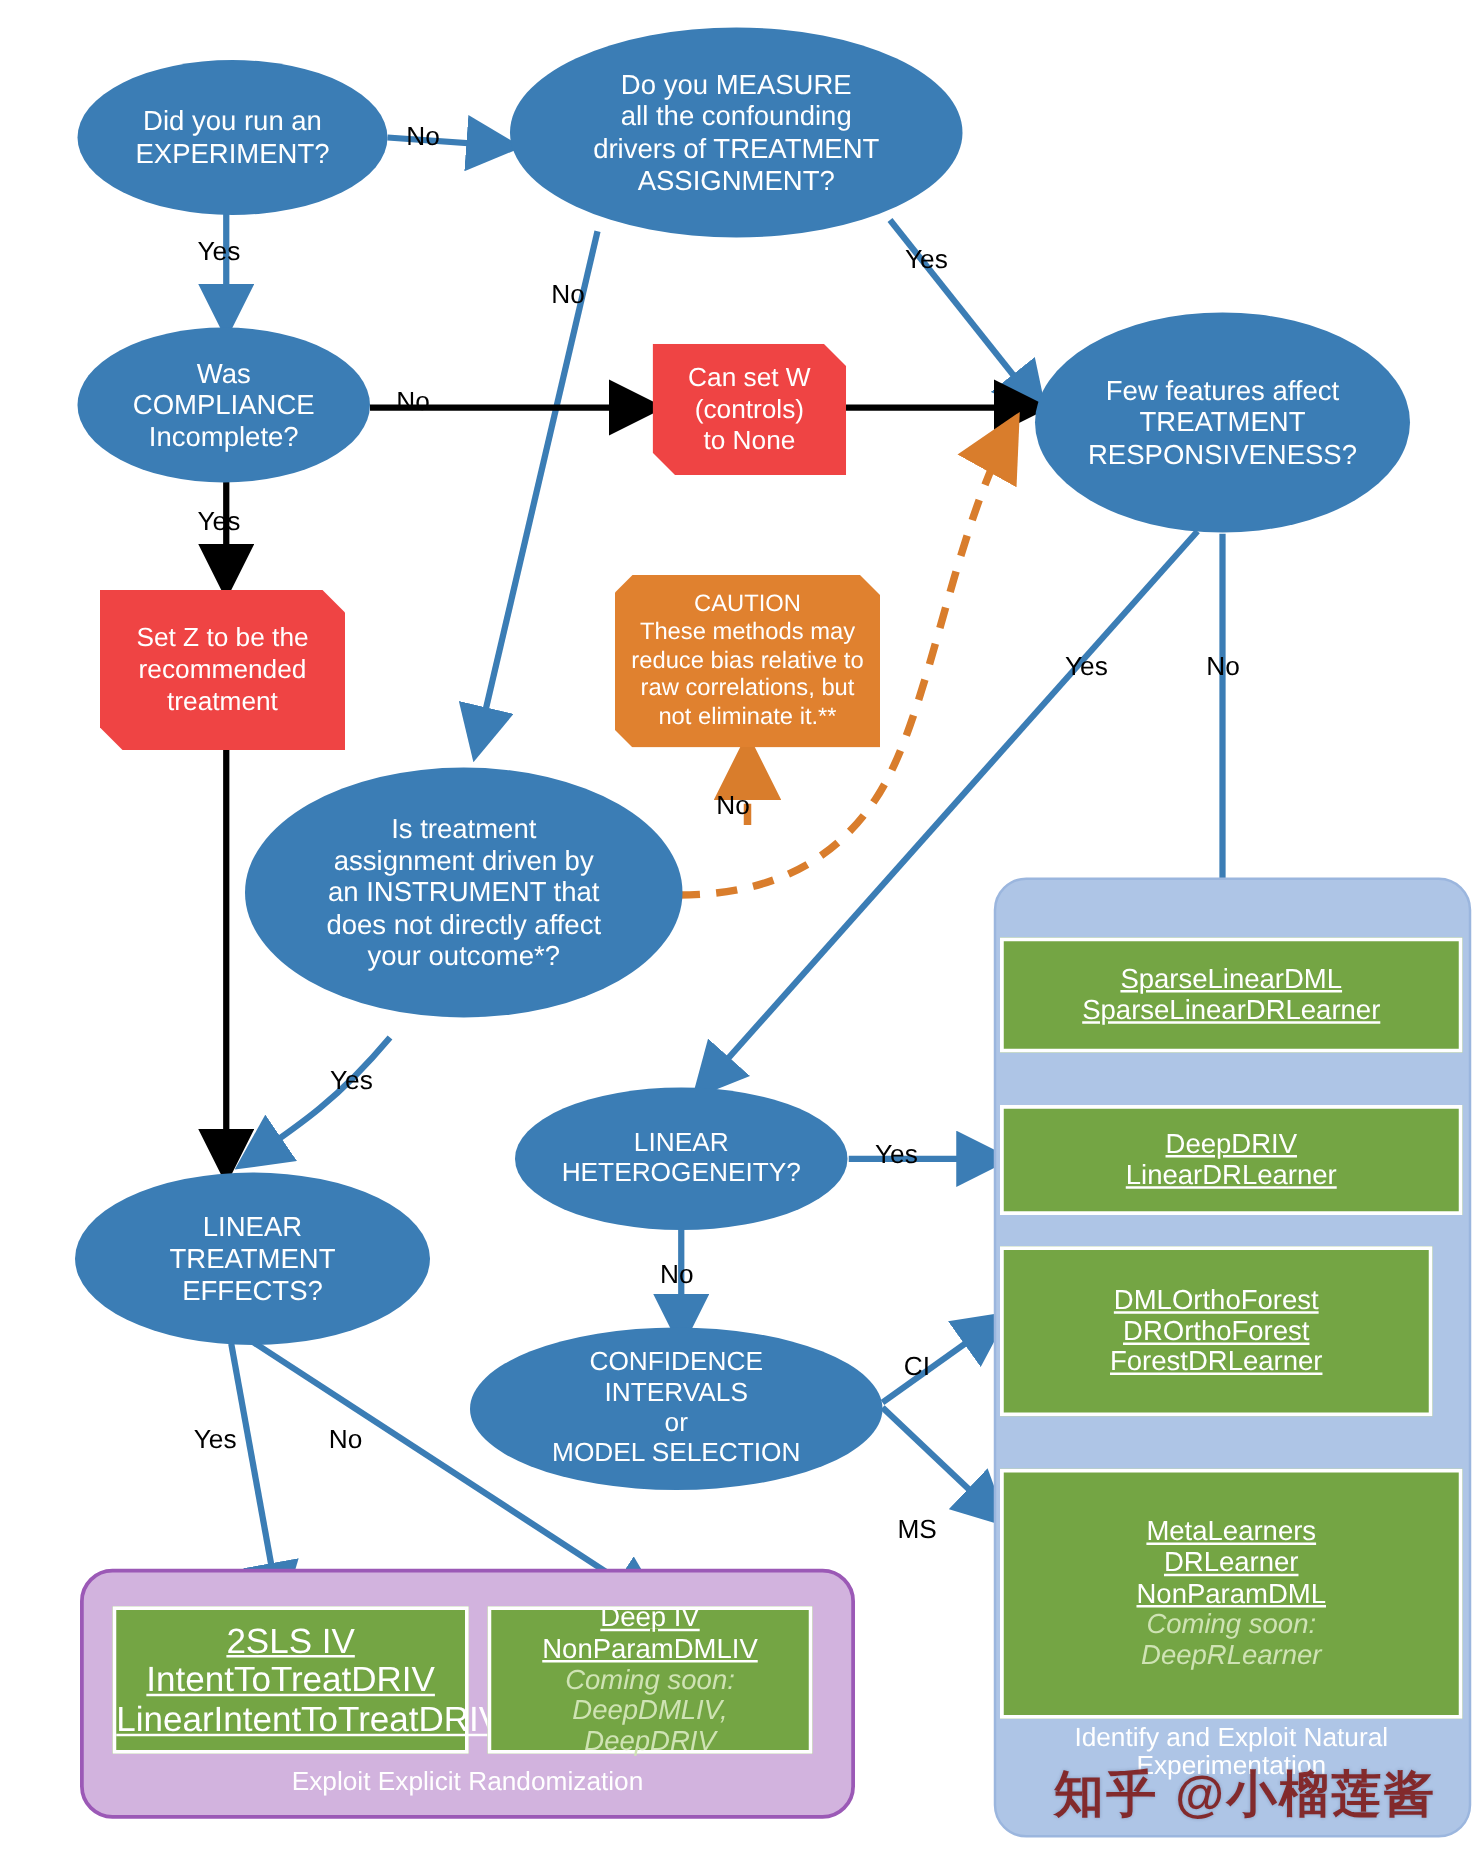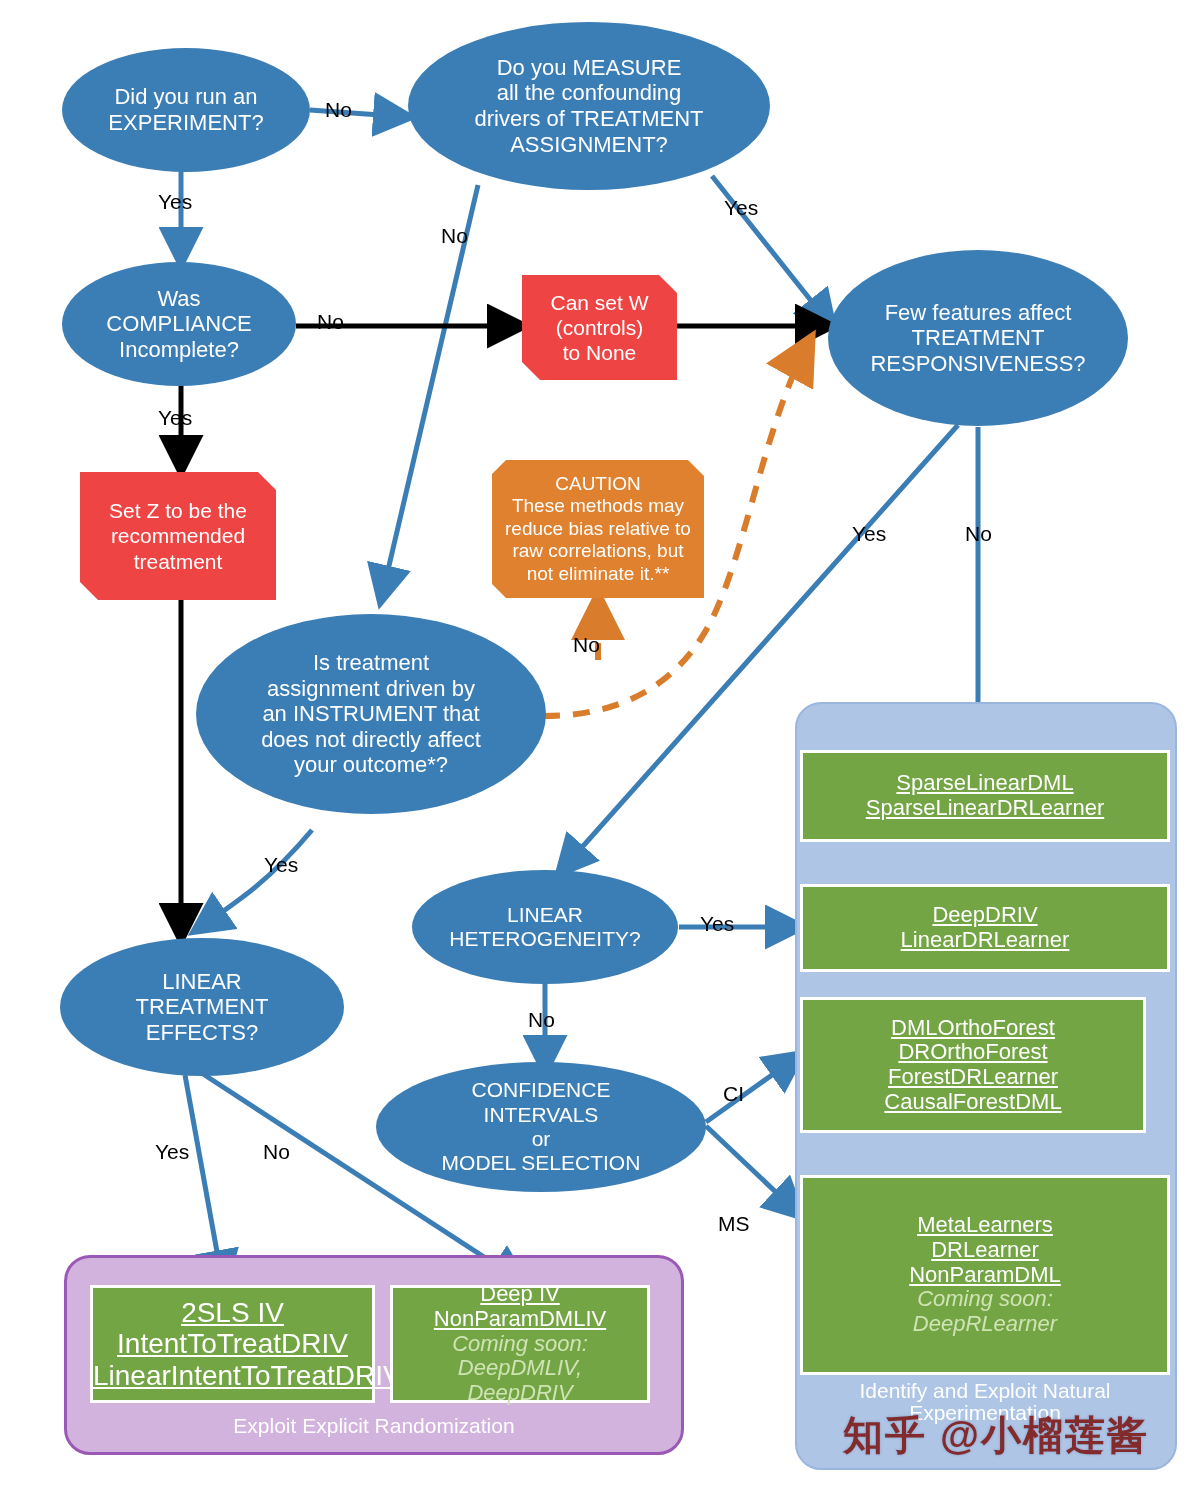--- a/index.html
+++ b/index.html
@@ -121,21 +121,20 @@
         <span class="ln ul">DeepDRIV</span>
         <span class="ln ul">LinearDRLearner</span>
       </div>
   </div>
 
   <div class="greenbox" style="left:800px;top:997px;width:346px;height:136px;font-size:22px;">
     <div class="lines">
         <span class="ln ul">DMLOrthoForest</span>
         <span class="ln ul">DROrthoForest</span>
         <span class="ln ul">ForestDRLearner</span>
-        <span class="ln ul">CausalForestDML</span>
       </div>
   </div>
 
   <div class="greenbox" style="left:800px;top:1175px;width:370px;height:200px;font-size:22px;">
     <div class="lines">
         <span class="ln ul">MetaLearners</span>
         <span class="ln ul">DRLearner</span>
         <span class="ln ul">NonParamDML</span>
         <span class="ln soon">Coming soon:</span>
         <span class="ln soon">DeepRLearner</span>

